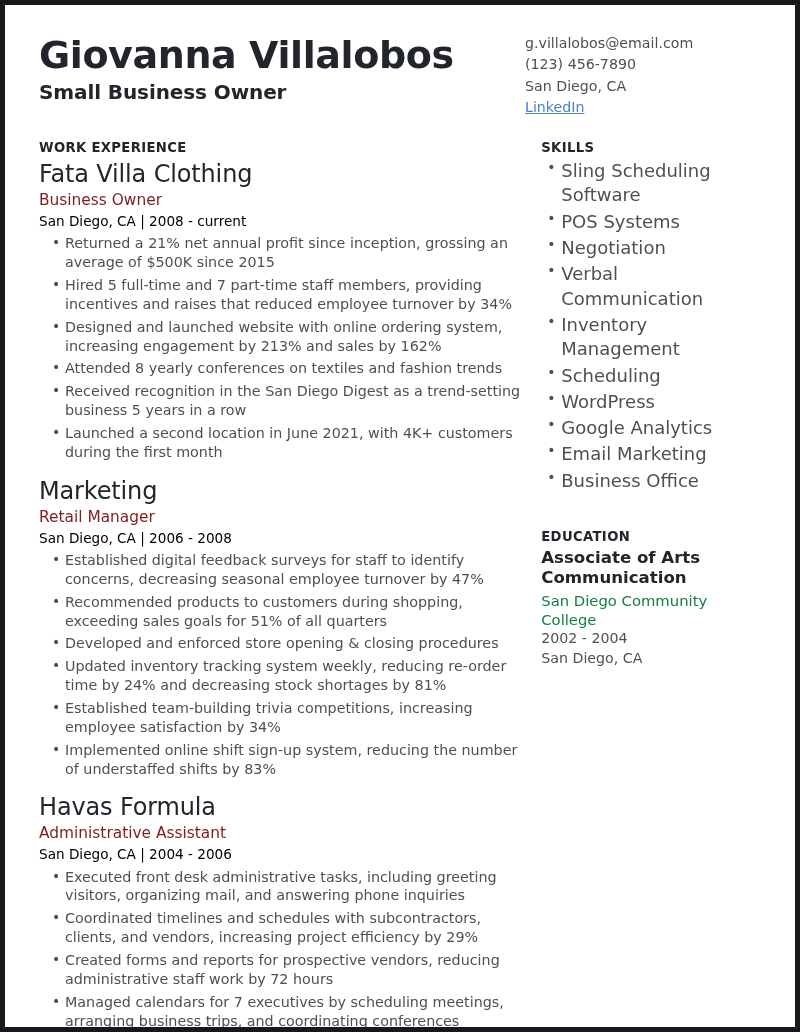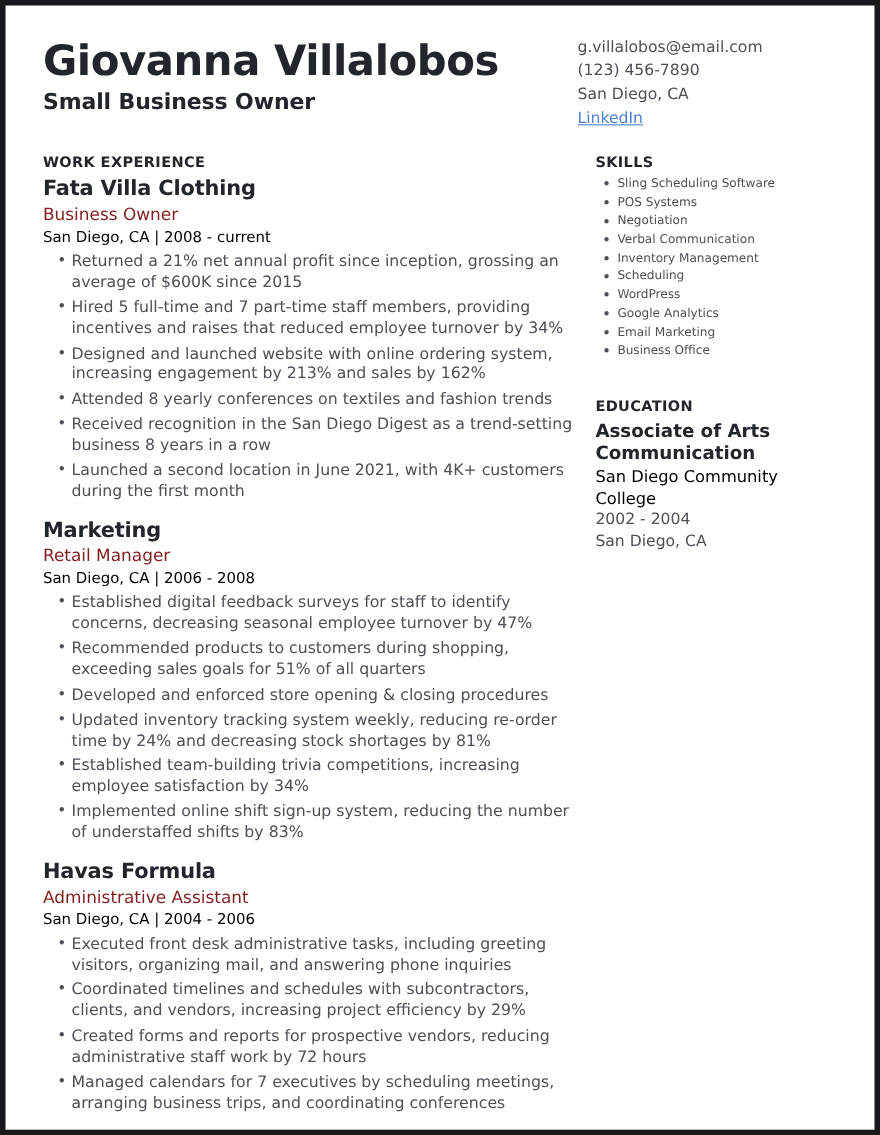--- a/index.html
+++ b/index.html
@@ -95,22 +95,22 @@
     font-size: 13.2px;
     font-weight: 700;
     color: #22262c;
     letter-spacing: 0.35px;
     margin: 0 0 4px 0;
   }
 
   
   .job { margin-bottom: 14px; }
   .job-company {
-    font-size: 19px;
-    font-weight: 700;
+    font-size: 24px;
+    font-weight: 400;
     color: #22262c;
     letter-spacing: -0.15px;
     line-height: 1.25;
     margin: 0;
   }
   .job-role {
     font-size: 15.4px;
     color: #7f1d1d;
     line-height: 1.35;
     margin: 1px 0 0 0;
@@ -145,21 +145,21 @@
 
   
   ul.skills {
     list-style: none;
     margin: 3px 0 0 0;
     padding: 0;
   }
   ul.skills li {
     position: relative;
     padding-left: 20px;
-    font-size: 11px;
+    font-size: 18px;
     color: #4c5056;
     line-height: 1.35;
     margin-bottom: 2px;
   }
   ul.skills li::before {
     content: "•";
     position: absolute;
     left: 6px;
     top: -1px;
     font-size: 14px;
@@ -168,21 +168,21 @@
   .edu-block { margin-top: 2px; }
   .edu-degree {
     font-size: 16.6px;
     font-weight: 700;
     color: #22262c;
     line-height: 1.23;
     margin: 0;
   }
   .edu-school {
     font-size: 14.8px;
-    color: #000000;
+    color: #15803d;
     line-height: 1.3;
     margin: 2px 0 0 0;
   }
   .edu-line {
     font-size: 14.2px;
     color: #4c5056;
     line-height: 1.38;
     margin: 0;
   }
   .spacer-edu { height: 34px; }
@@ -209,25 +209,25 @@
     <div class="columns">
 
       <div class="col-left">
         <div class="section-head">WORK EXPERIENCE</div>
 
         <div class="job">
           <div class="job-company">Fata Villa Clothing</div>
           <div class="job-role">Business Owner</div>
           <div class="job-meta">San Diego, CA  |  2008 - current</div>
           <ul class="bullets">
-            <li>Returned a 21% net annual profit since inception, grossing an average of $600K since 2015</li>
+            <li>Returned a 21% net annual profit since inception, grossing an average of $500K since 2015</li>
             <li>Hired 5 full-time and 7 part-time staff members, providing incentives and raises that reduced employee turnover by 34%</li>
             <li>Designed and launched website with online ordering system, increasing engagement by 213% and sales by 162%</li>
             <li>Attended 8 yearly conferences on textiles and fashion trends</li>
-            <li>Received recognition in the San Diego Digest as a trend-setting business 8 years in a row</li>
+            <li>Received recognition in the San Diego Digest as a trend-setting business 5 years in a row</li>
             <li>Launched a second location in June 2021, with 4K+ customers during the first month</li>
           </ul>
         </div>
 
         <div class="job">
           <div class="job-company">Marketing</div>
           <div class="job-role">Retail Manager</div>
           <div class="job-meta">San Diego, CA  |  2006 - 2008</div>
           <ul class="bullets">
             <li>Established digital feedback surveys for staff to identify concerns, decreasing seasonal employee turnover by 47%</li>

